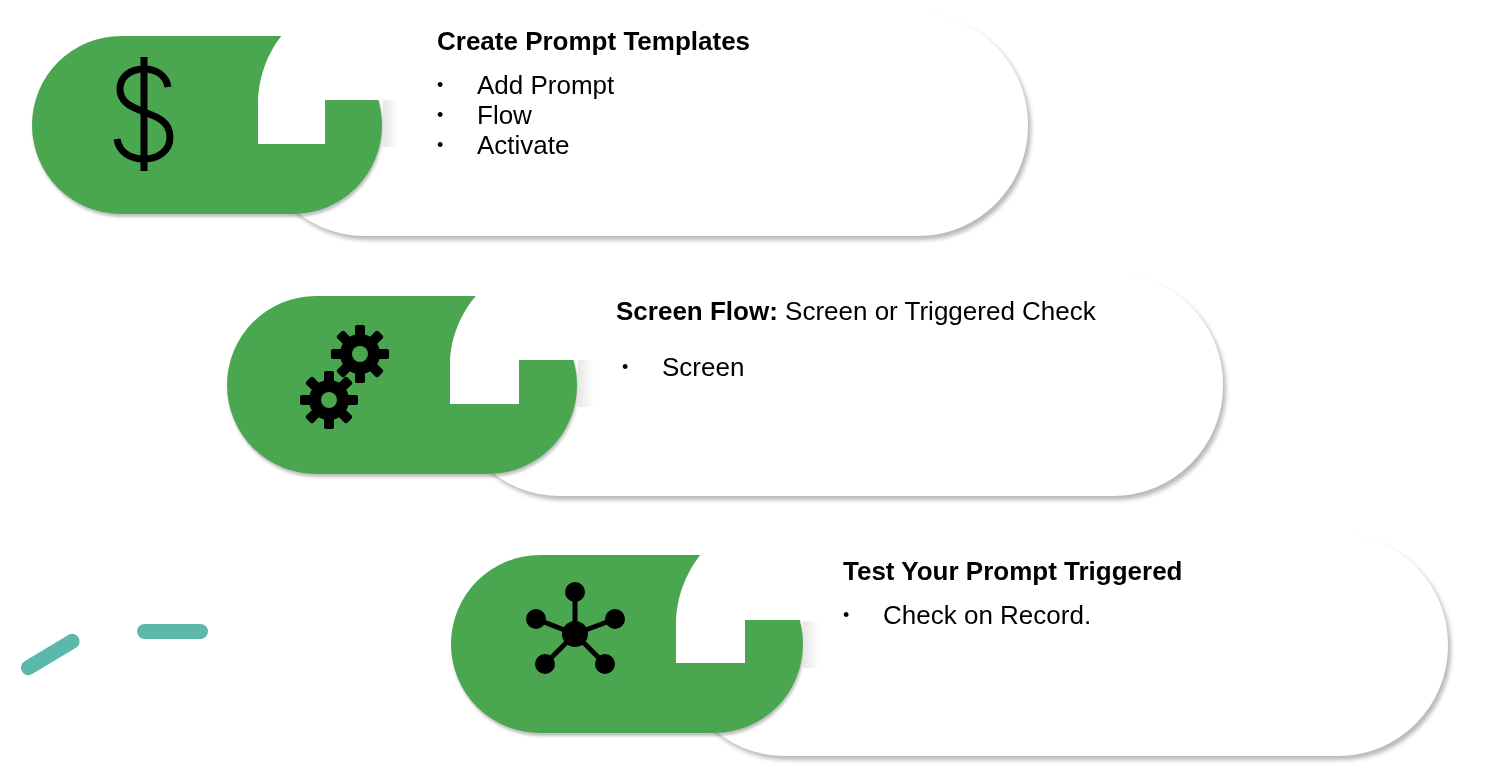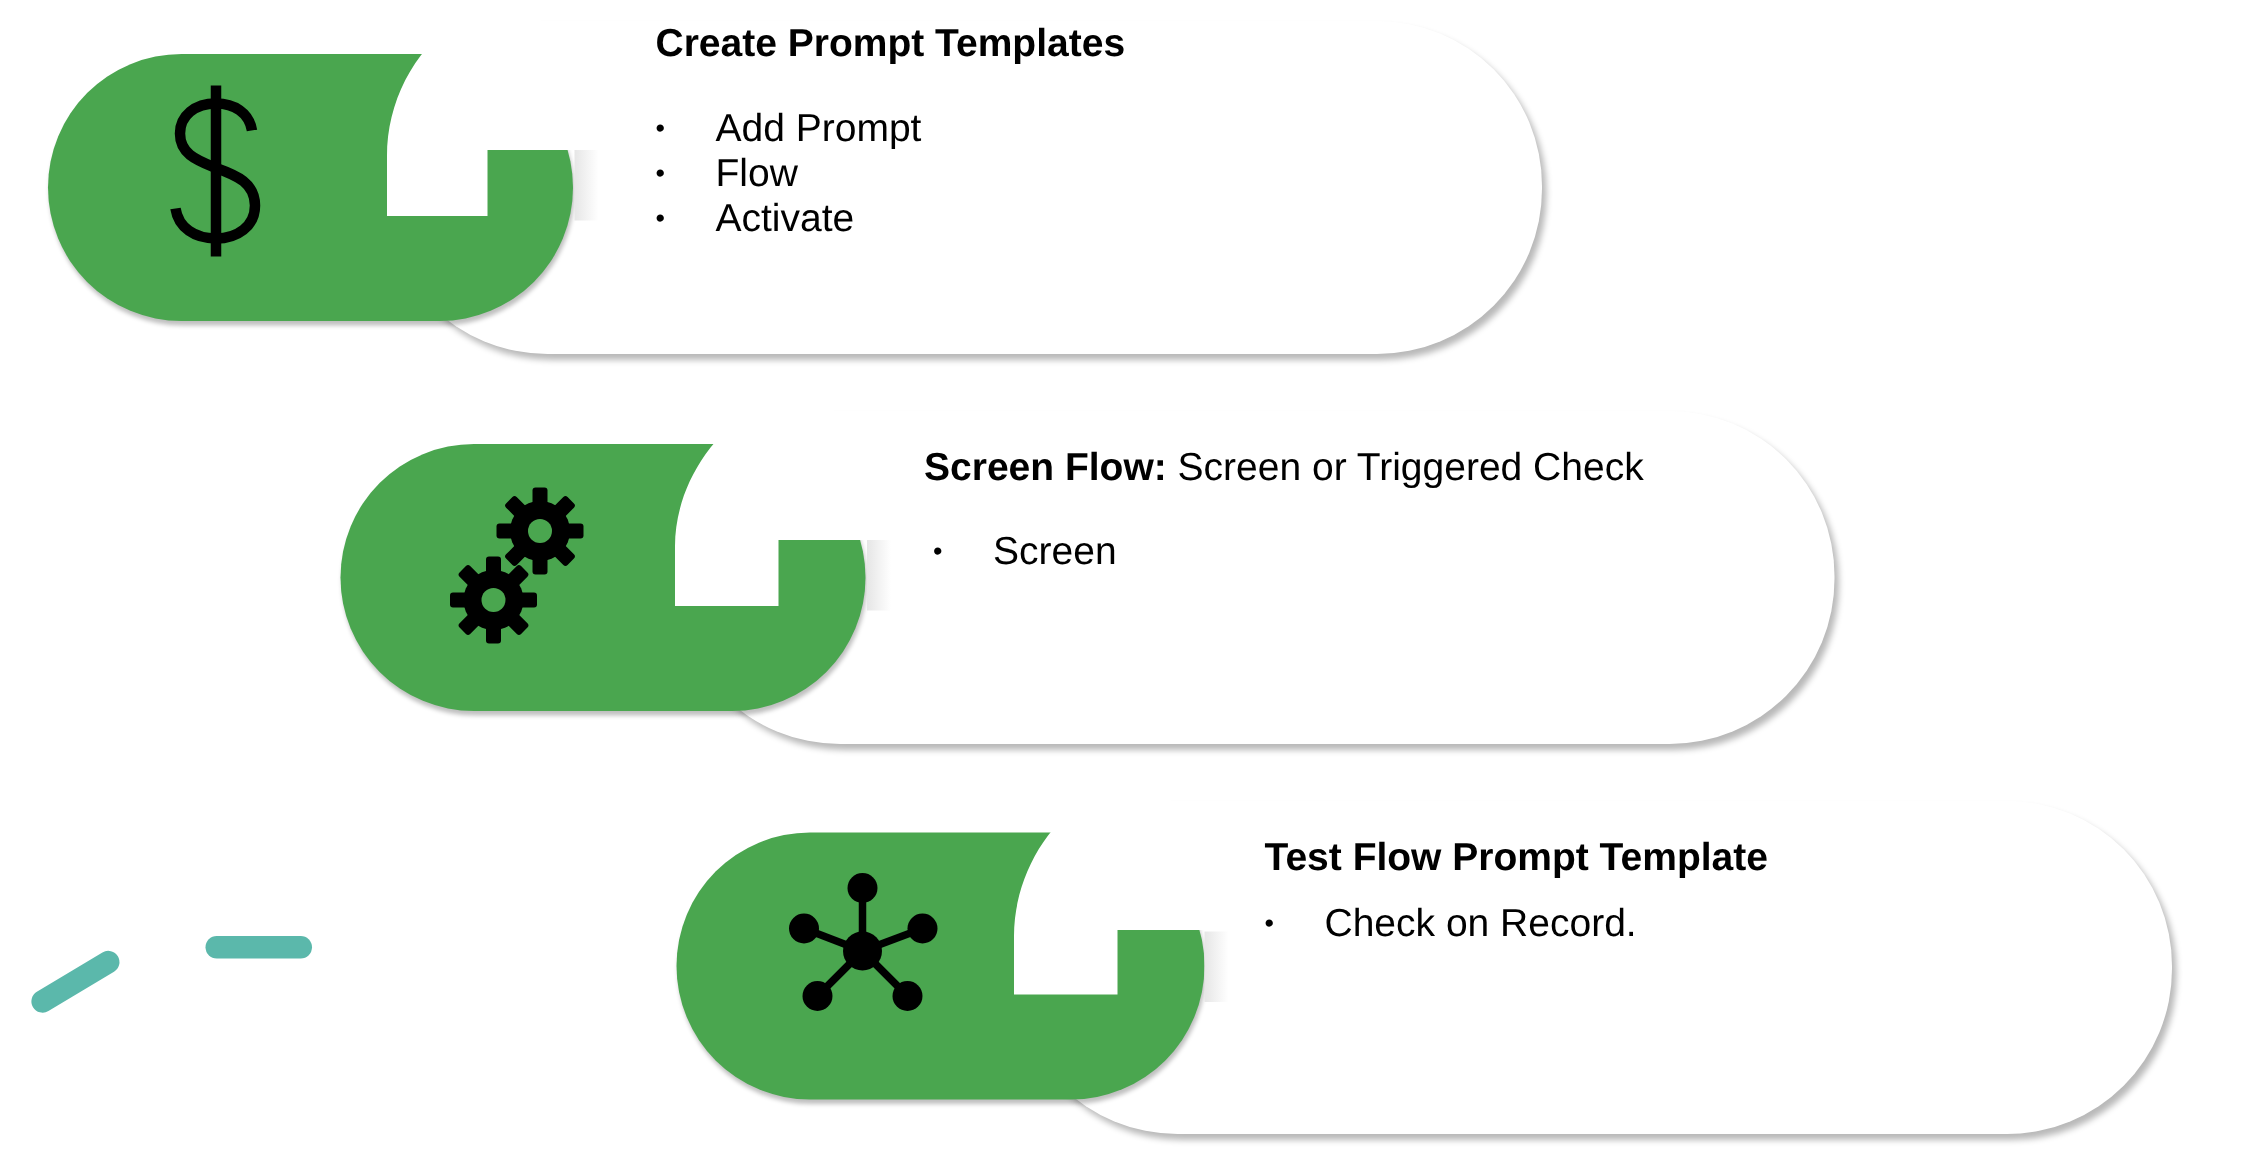--- a/index.html
+++ b/index.html
@@ -29,21 +29,21 @@
   <div class="white-cut" style="left:258px; top:16px; width:170px; height:84px; border-radius:0; background:transparent;"></div>
 
   <svg class="icon" style="left:250px; top:14px;" width="160" height="140" viewBox="0 0 160 140">
     <path d="M55 0 C25 20 8 55 8 90 L8 130 L75 130 L75 86 L150 86 L150 0 Z" fill="#ffffff"></path>
   </svg>
   <div class="notch-shadow" style="left:383px; top:100px; width:16px; height:47px; box-shadow:none; background:linear-gradient(90deg,#e6e6e6,#fff);"></div>
   <svg class="icon" style="left:110px; top:55px;" width="68" height="118" viewBox="0 0 68 118">
     <line x1="34" y1="2" x2="34" y2="116" stroke="#000" stroke-width="7"></line>
     <path d="M58 32 C56 20 46 14 34 14 C20 14 10 22 10 34 C10 48 22 52 34 57 C48 62 60 67 60 82 C60 96 48 104 34 104 C20 104 9 97 7 84" fill="none" stroke="#000" stroke-width="7"></path>
   </svg>
-  <div class="title" style="left:437px; top:13px;">
+  <div class="title" style="left:437px; top:26px;">
     <b>Create Prompt Templates</b><span></span>
   </div>
   <ul class="bullets" style="left:437px; top:70px;">
     <li>Add Prompt</li>
     <li>Flow</li>
     <li>Activate</li>
   </ul>
 </div>
 
 <div class="row">
@@ -109,21 +109,21 @@
     <g fill="#000">
       <circle cx="55" cy="56" r="13"></circle>
       <circle cx="55" cy="14" r="10"></circle>
       <circle cx="16" cy="41" r="10"></circle>
       <circle cx="95" cy="41" r="10"></circle>
       <circle cx="25" cy="86" r="10"></circle>
       <circle cx="85" cy="86" r="10"></circle>
     </g>
   </svg>
   <div class="title" style="left:843px; top:556px;">
-    <b>Test Flow Prompt Template</b><span></span>
+    <b>Test Your Prompt Triggered</b><span></span>
   </div>
   <ul class="bullets" style="left:843px; top:600px;text-align:center;">
     <li>Check on Record.</li>
   </ul>
 </div>
 
 <div class="dash" style="left:22px; top:664px; width:66px; transform:rotate(-31deg); transform-origin:left center;"></div>
 <div class="dash" style="left:137px; top:624px; width:71px; border-radius:8px;"></div>
 
 </body></html>

